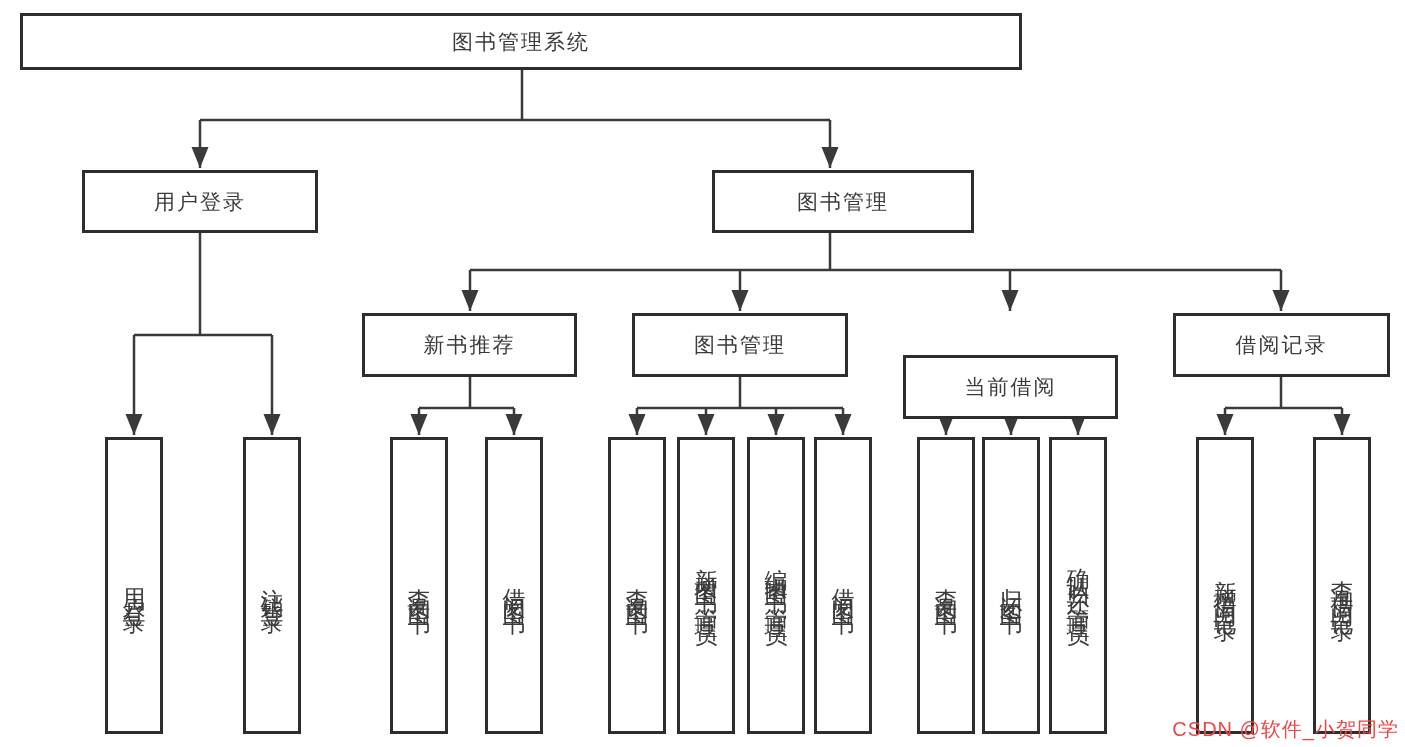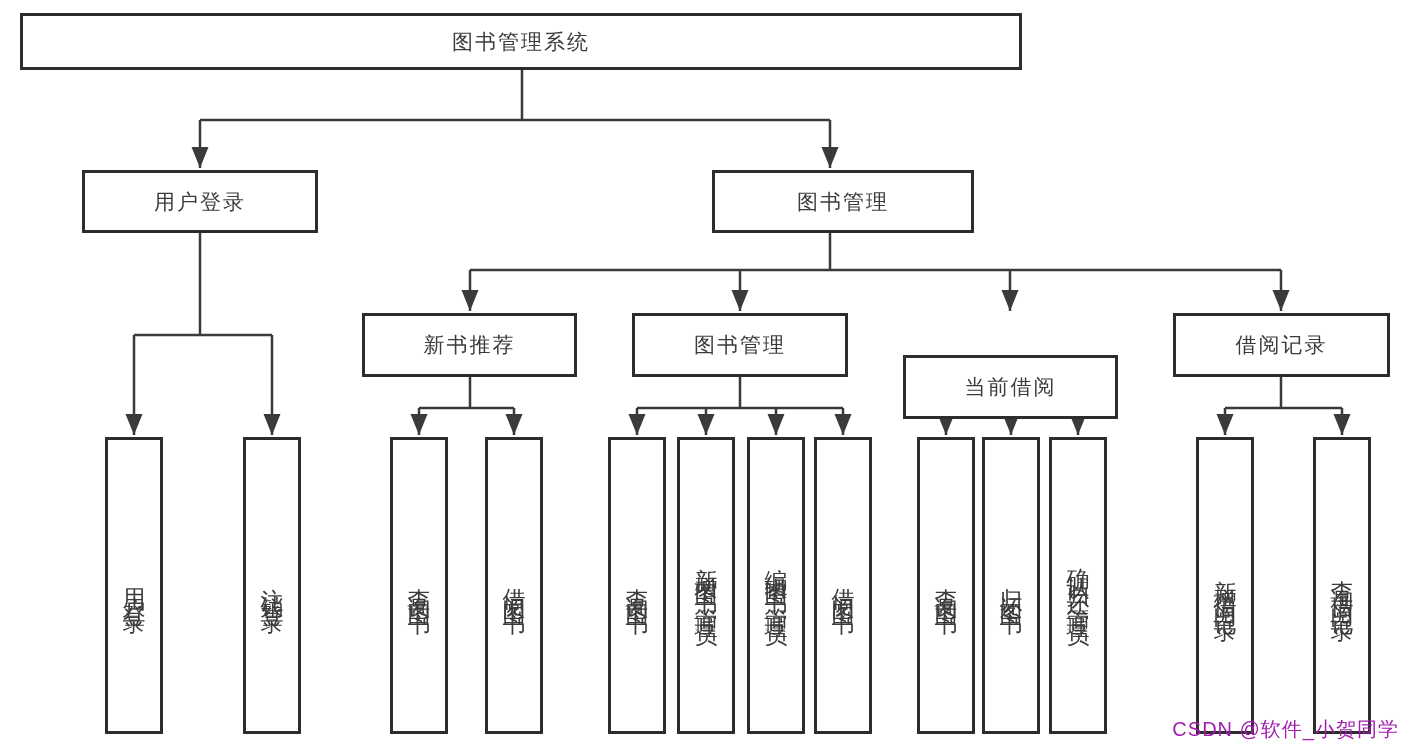--- a/index.html
+++ b/index.html
@@ -49,21 +49,21 @@
     letter-spacing: 8px;
     color: #3b3b3b;
     line-height: 1;
   }
   .watermark {
     position: absolute;
     right: 6px;
     bottom: 4px;
     font-size: 20px;
     letter-spacing: 1px;
-    color: #a21caf;
+    color: #ef4444;
     white-space: nowrap;
     z-index: 5;
   }
 </style>
 </head>
 <body>
 
 <div class="canvas">
 
   <svg class="connectors" viewBox="0 0 1405 747" aria-hidden="true">

